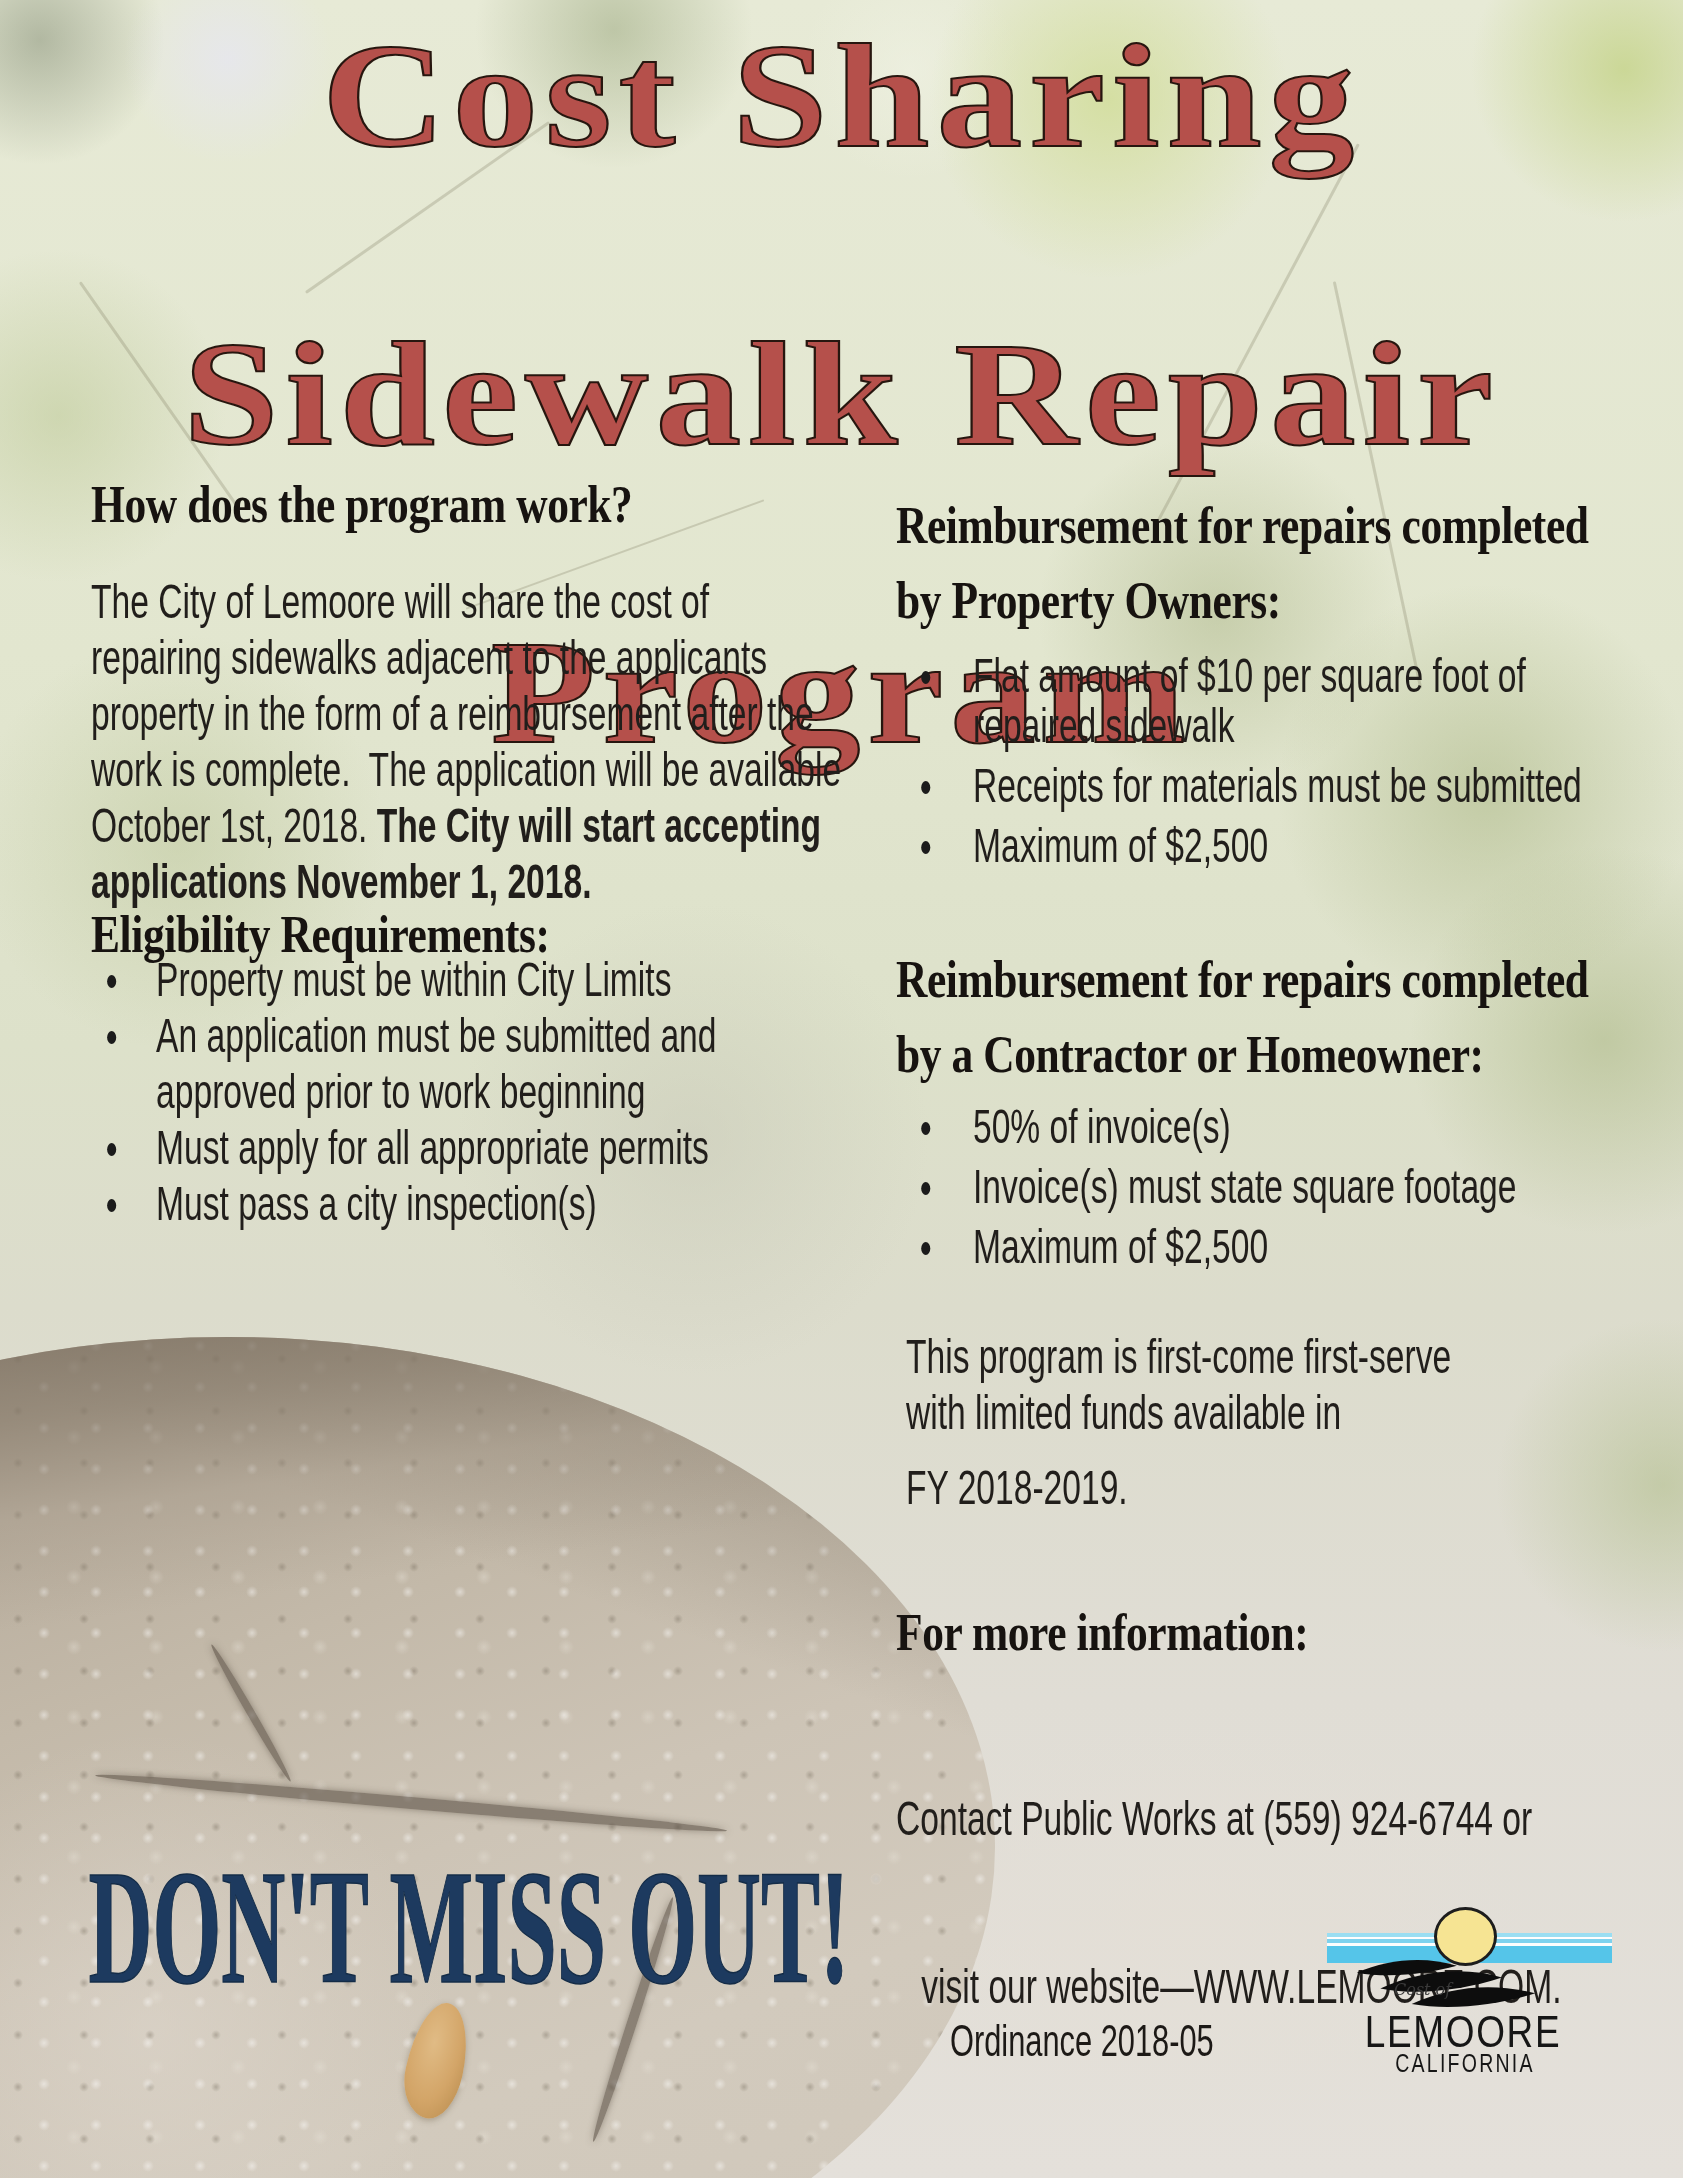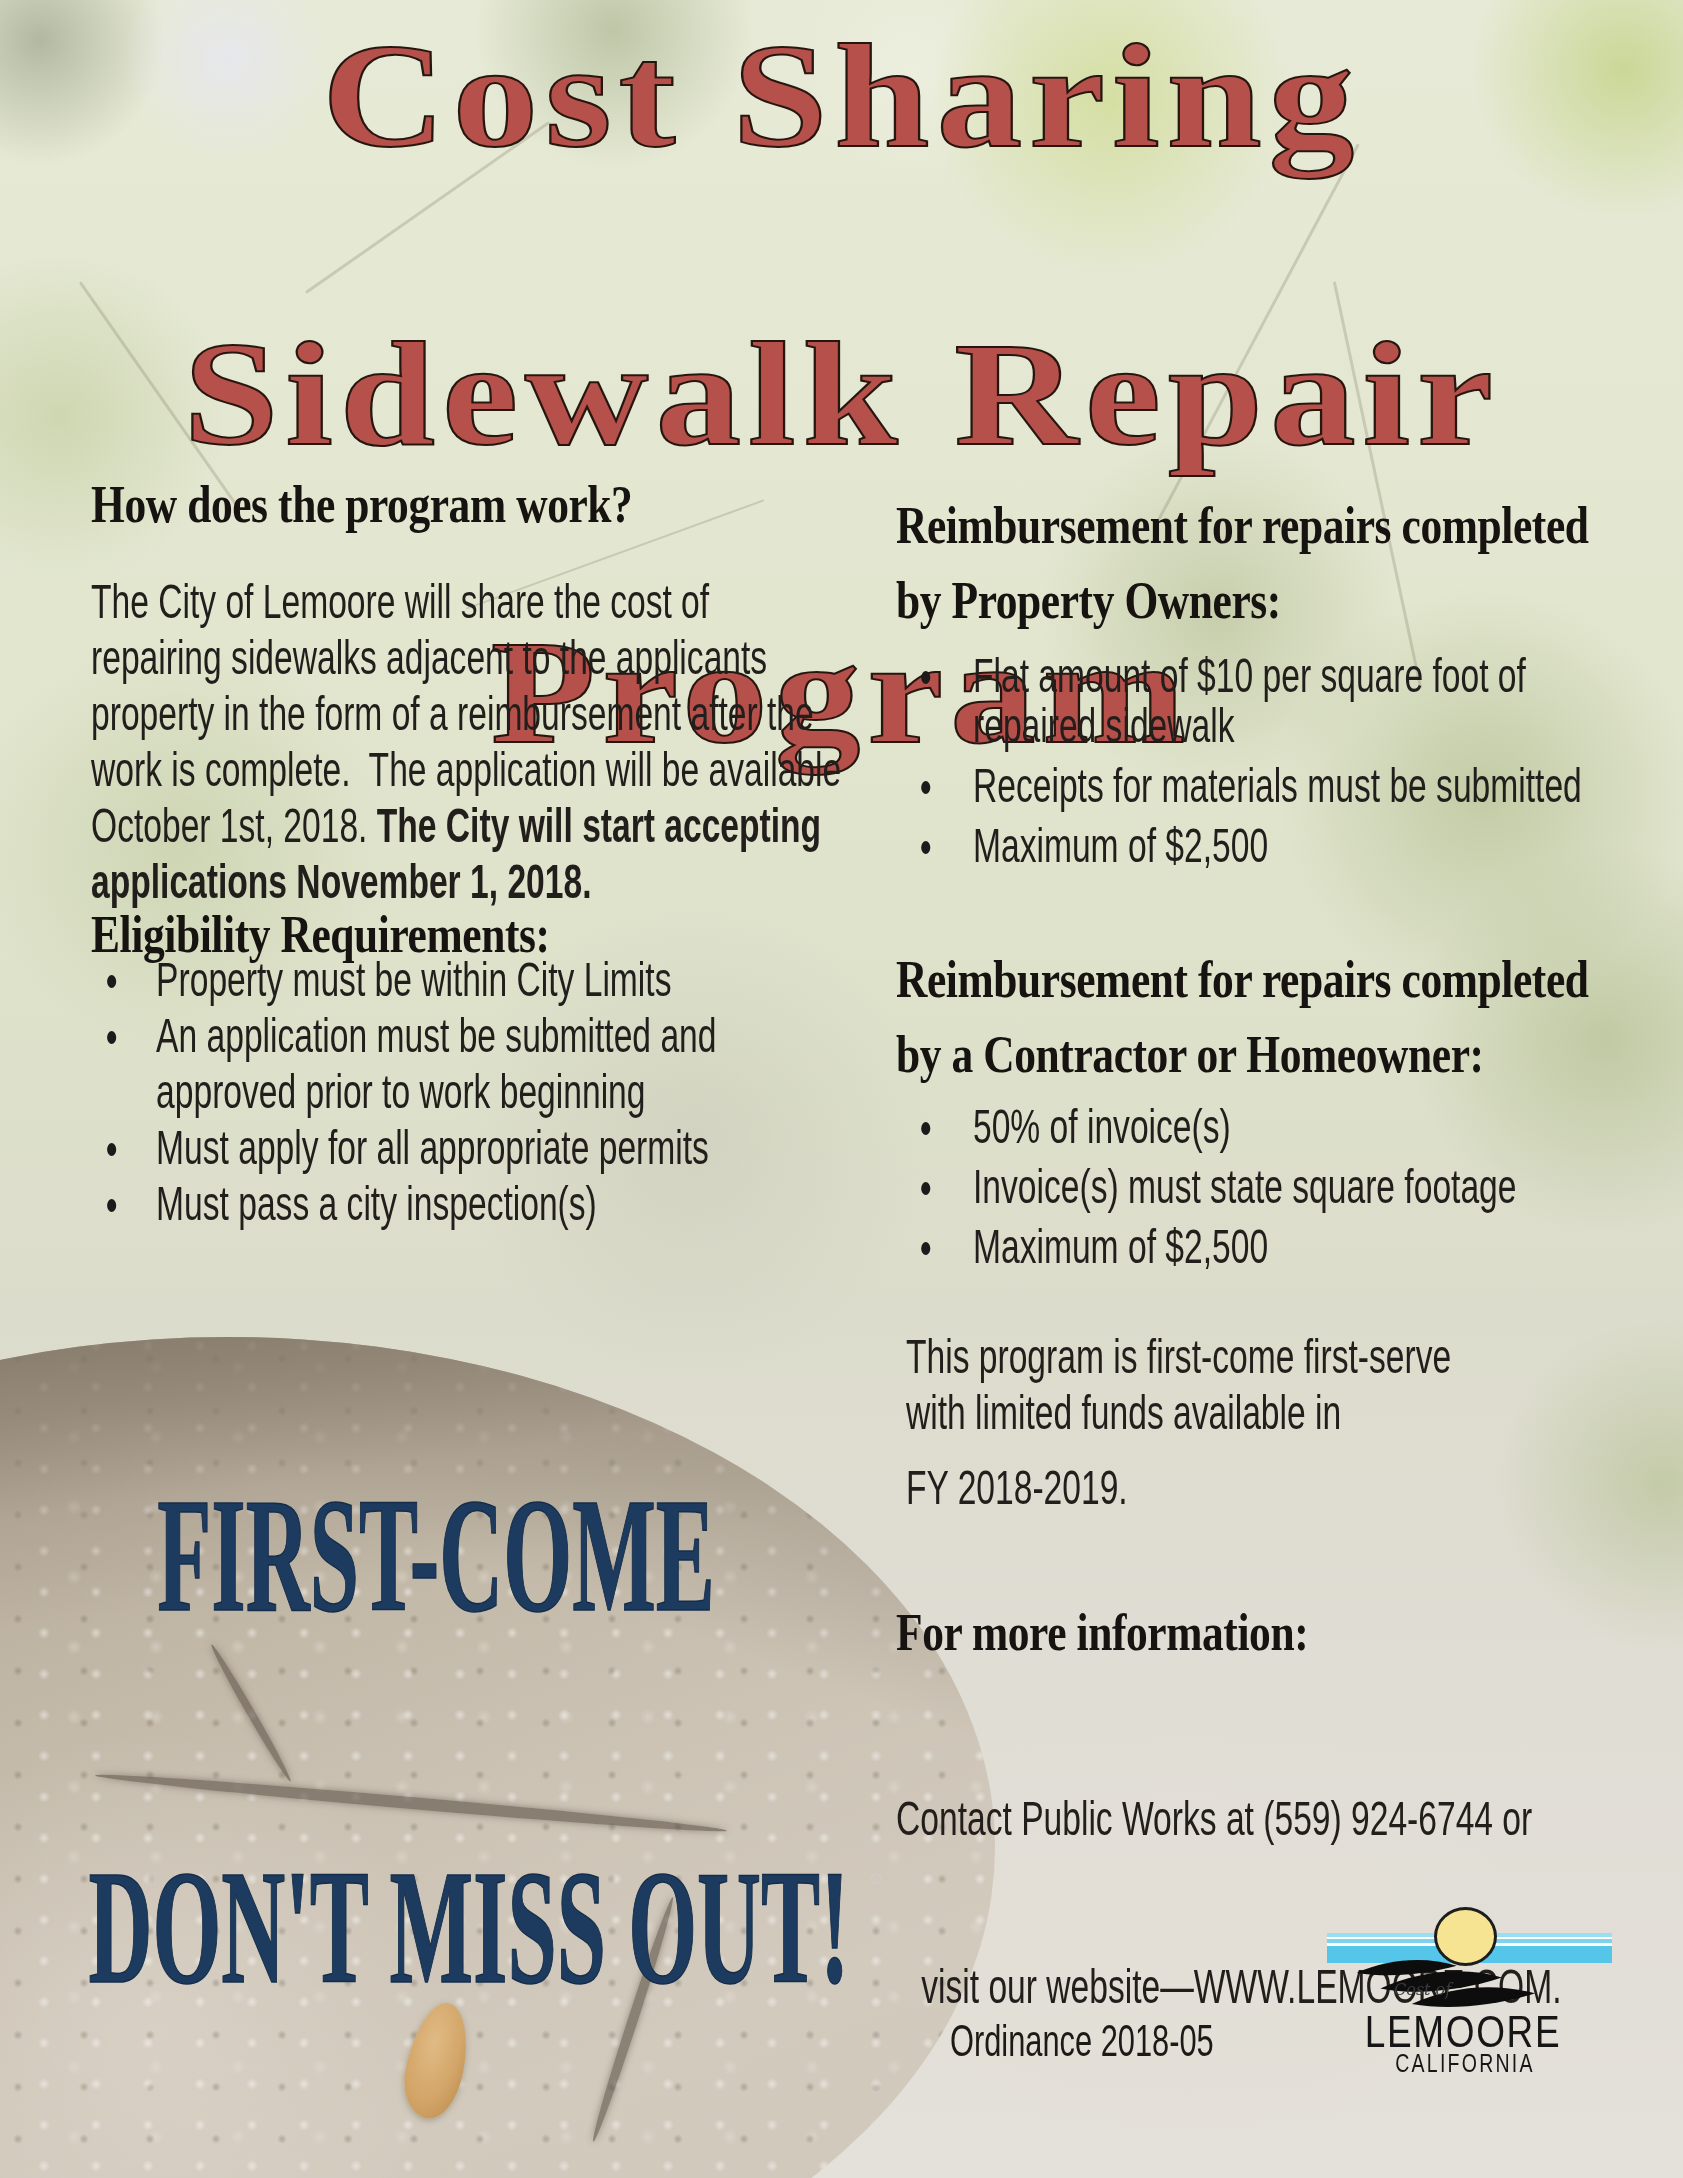--- a/index.html
+++ b/index.html
@@ -164,21 +164,20 @@
 with limited funds available in</div>
   <div class="abs body" style="left:906px;top:1460px;">FY 2018-2019.</div>
 
   <div class="abs heading" style="left:896px;top:1601px;">For more information:</div>
 
   <div class="abs body" style="left:896px;top:1679px;">
     <div>Contact Public Works at (559) 924-6744 or</div>
     <div style="margin-left:36px;">visit our website—WWW.LEMOORE.COM.</div>
   </div>
 
-  <div class="circ" style="left:436px;top:1473px;"><span>FIRST-COME</span></div>
   <div class="circ" style="left:469px;top:1845px;"><span>DON'T MISS OUT!</span></div>
 
   <div class="abs ordinance" style="left:950px;top:2015px;">Ordinance 2018-05</div>
 
   <div>
     <div class="stripes"></div>
     <div class="sun"></div>
     <svg class="waves" width="186" height="51" viewBox="0 0 188 52">
       <path d="M2,16 C34,2 72,-1 104,9 C74,17 36,22 2,16 Z" fill="#0d0d0d"></path>
       <path d="M26,32 C66,14 112,9 150,21 C114,33 66,40 26,32 Z" fill="#0d0d0d"></path>

